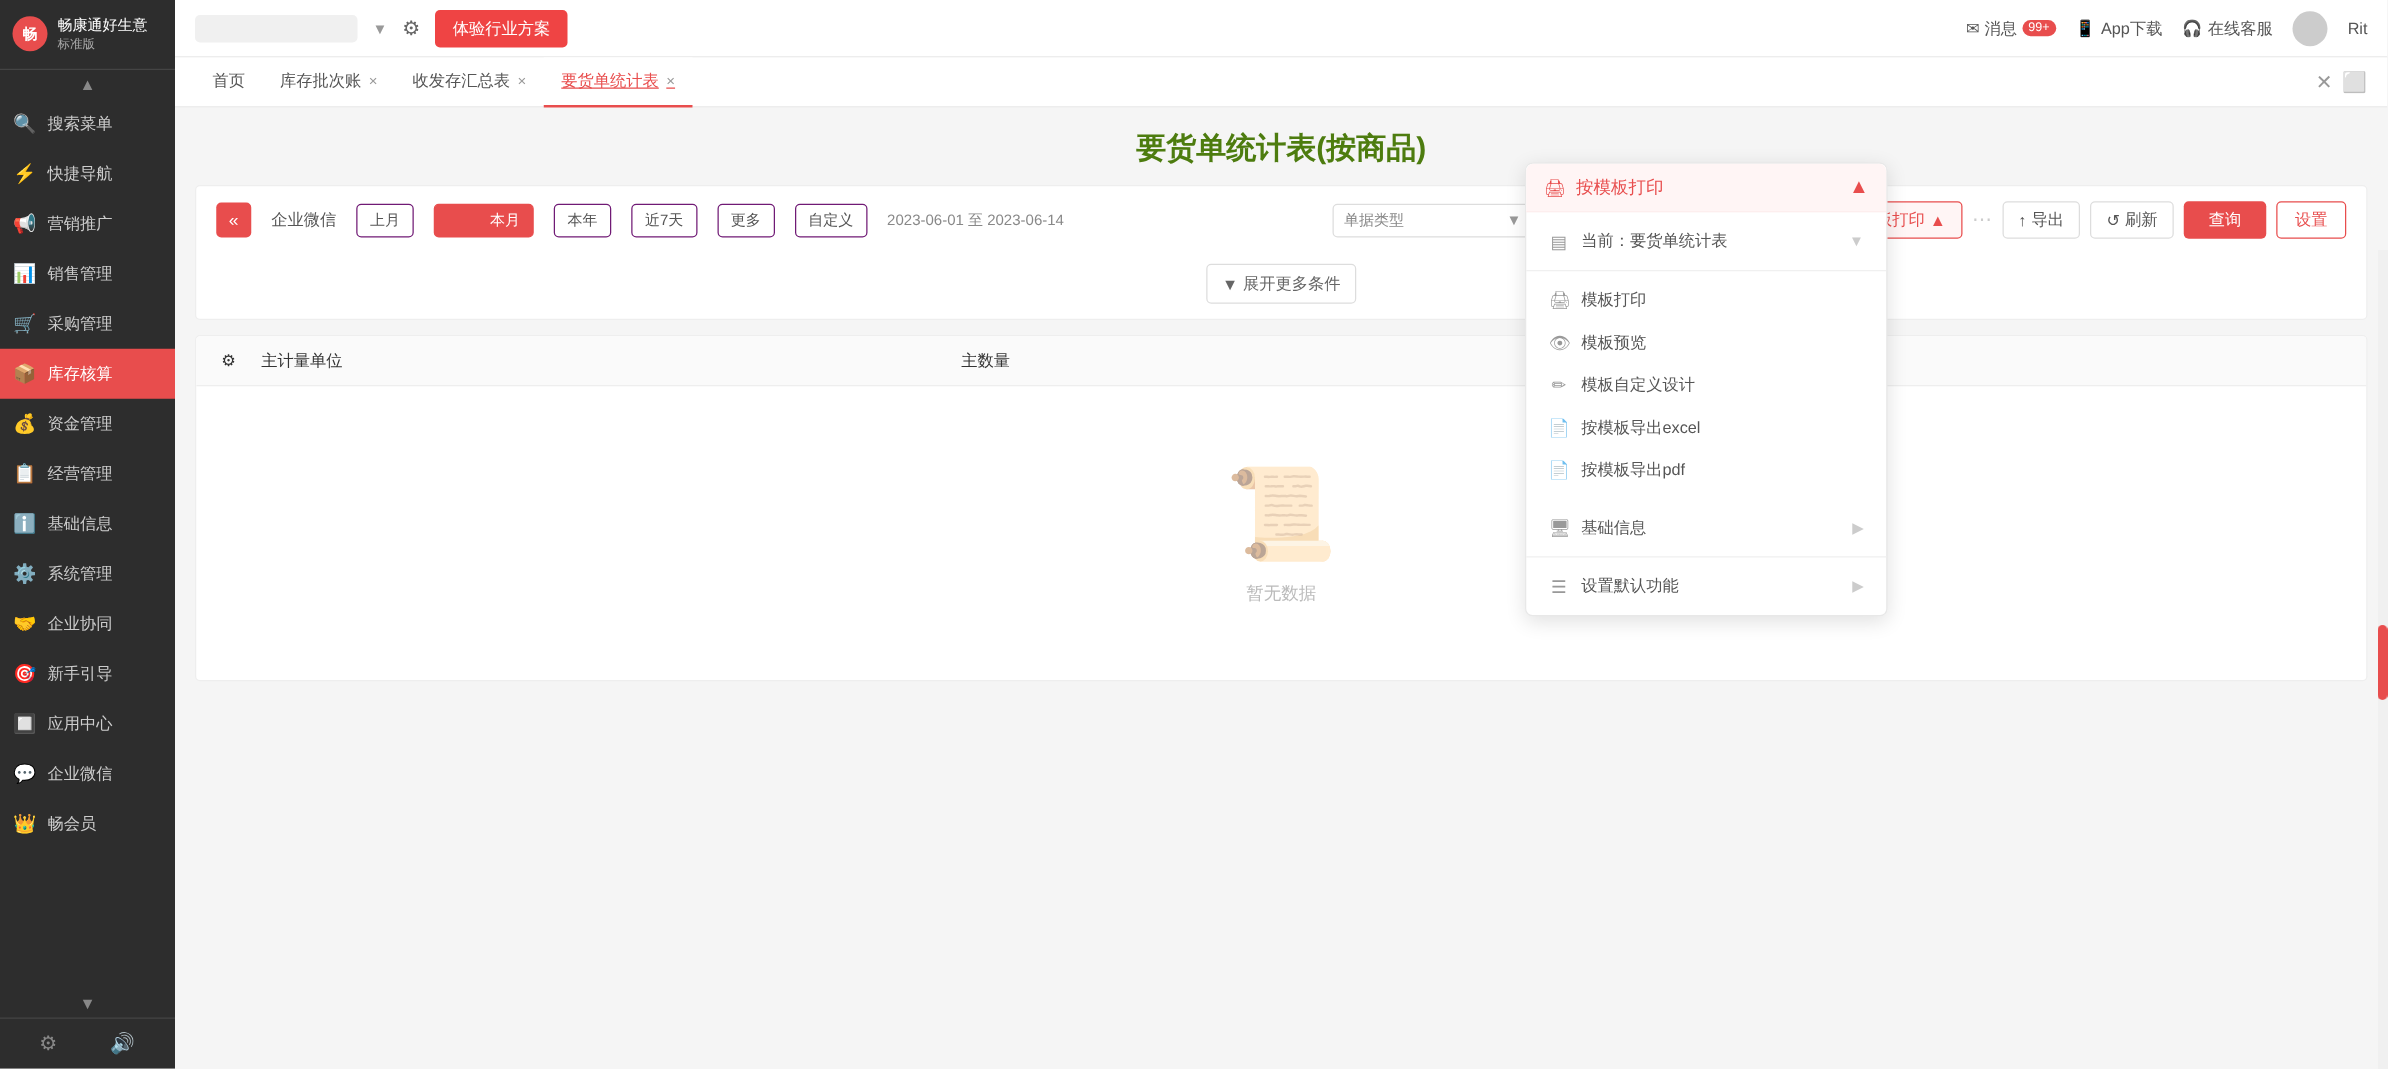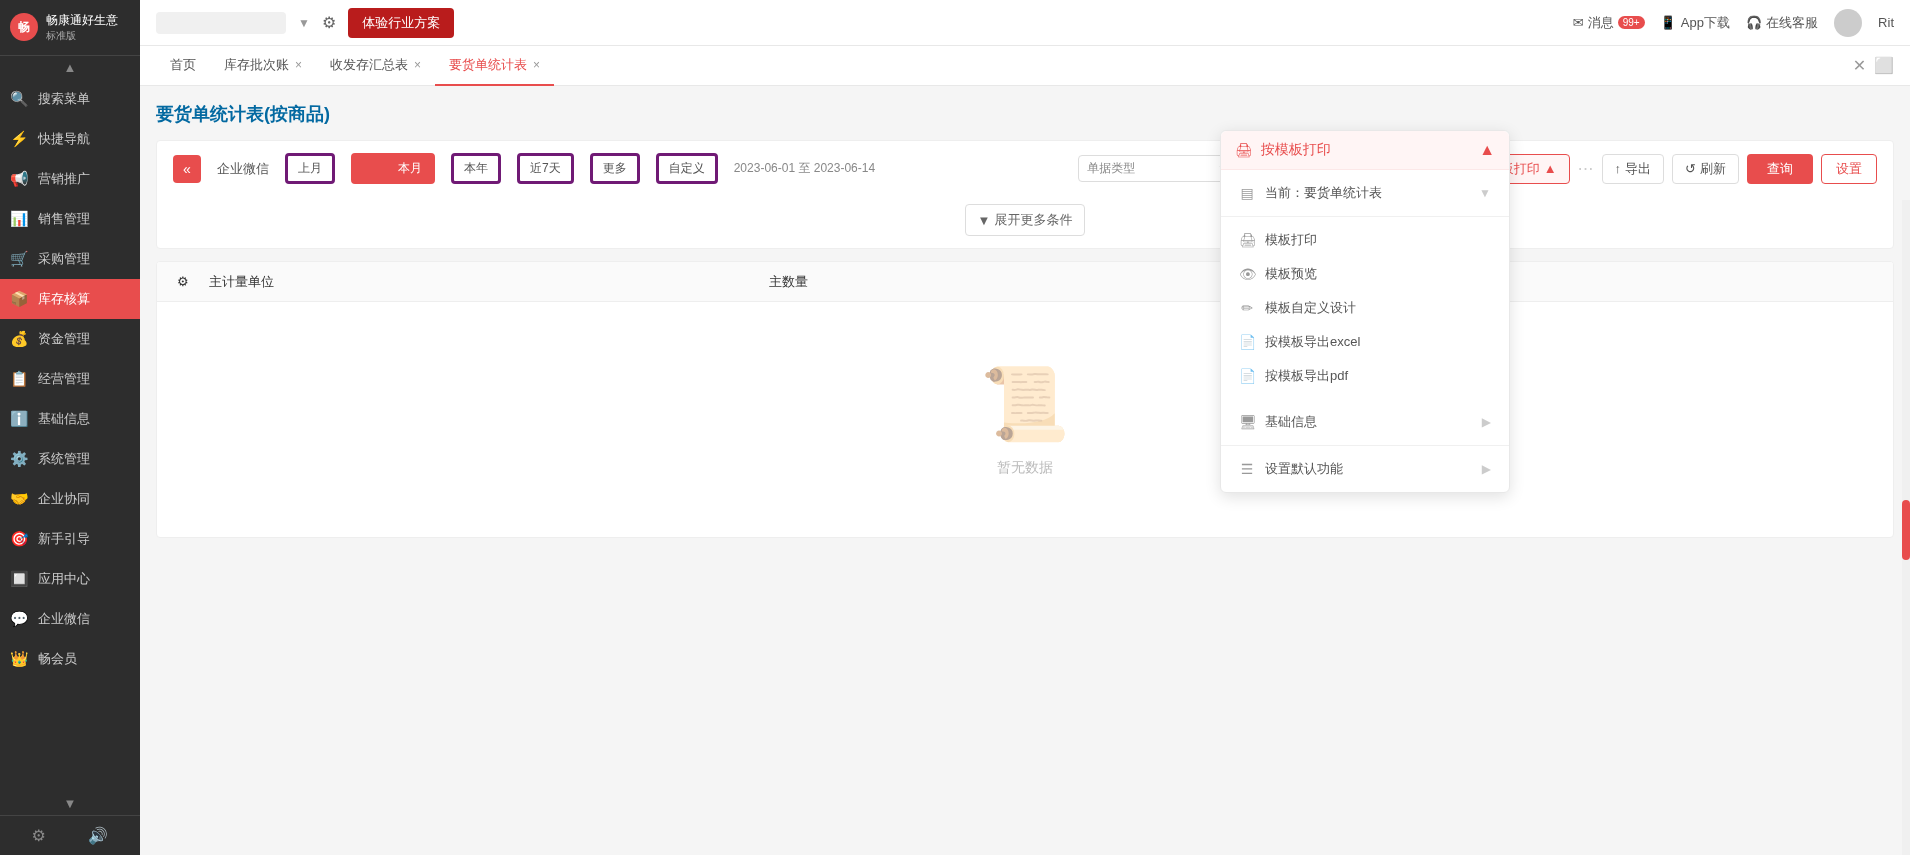--- a/index.html
+++ b/index.html
@@ -80,21 +80,21 @@
       border-radius: 4px;
       padding: 4px 8px;
       width: 130px;
     }
     .topbar-input-wrap input {
       border: none; background: transparent; outline: none; font-size: 12px; width: 100%;
     }
     .topbar-chevron { color: #999; cursor: pointer; font-size: 12px; }
     .topbar-gear { color: #666; cursor: pointer; font-size: 16px; }
     .topbar-trial-btn {
-      background: #b91c1c; color: white;
+      background: #ef4444; color: white;
       border: none; border-radius: 4px;
       padding: 6px 14px; font-size: 13px;
       cursor: pointer;
     }
     .topbar-spacer { flex: 1; }
     .topbar-actions { display: flex; align-items: center; gap: 16px; }
     .topbar-action-item { display: flex; align-items: center; gap: 4px; color: #555; cursor: pointer; font-size: 13px; }
     .topbar-action-item .badge {
       background: #e84d4d; color: white;
       border-radius: 10px; font-size: 10px;
@@ -116,39 +116,40 @@
       display: flex; align-items: center;
       padding: 0 14px;
       height: 40px;
       cursor: pointer;
       font-size: 13px;
       color: #555;
       border-bottom: 2px solid transparent;
       gap: 6px;
       white-space: nowrap;
     }
-    .tab-item.active { color: #e84d4d; border-bottom-color: #e84d4d; background: #fff; }
+    .tab-item.active { color: #e84d4d; border-bottom-color: #e84d4d; background: #fff; text-decoration: underline; }
     .tab-item .tab-close { color: #999; font-size: 12px; cursor: pointer; }
     .tabs-bar-actions { margin-left: auto; display: flex; align-items: center; gap: 8px; }
     .tabs-window-btn { color: #999; cursor: pointer; font-size: 16px; }
 
     
     .content {
       flex: 1;
       overflow: auto;
       padding: 16px;
       position: relative;
     }
 
     
     .page-title {
-      font-size: 18px;
+      font-size: 24px;
       font-weight: bold;
-      color: #0369a1;
+      color: #4d7c0f;
       margin-bottom: 14px;
+      text-align: center;
     }
 
     
     .filter-panel {
       background: #fff;
       border-radius: 4px;
       padding: 12px 16px;
       margin-bottom: 12px;
       border: 1px solid #eee;
     }
@@ -164,21 +165,21 @@
       background: #e84d4d;
       color: white;
       border-radius: 4px;
       cursor: pointer;
       font-size: 14px;
       flex-shrink: 0;
     }
     .filter-label { color: #555; font-size: 13px; }
     .date-btn {
       padding: 4px 10px;
-      border: 3px solid #701a75;
+      border: 1px solid #701a75;
       border-radius: 4px;
       background: #fff;
       cursor: pointer;
       font-size: 12px;
       color: #555;
     }
     .date-btn.active {
       background: #e84d4d;
       color: white;
       border-color: #e84d4d;

